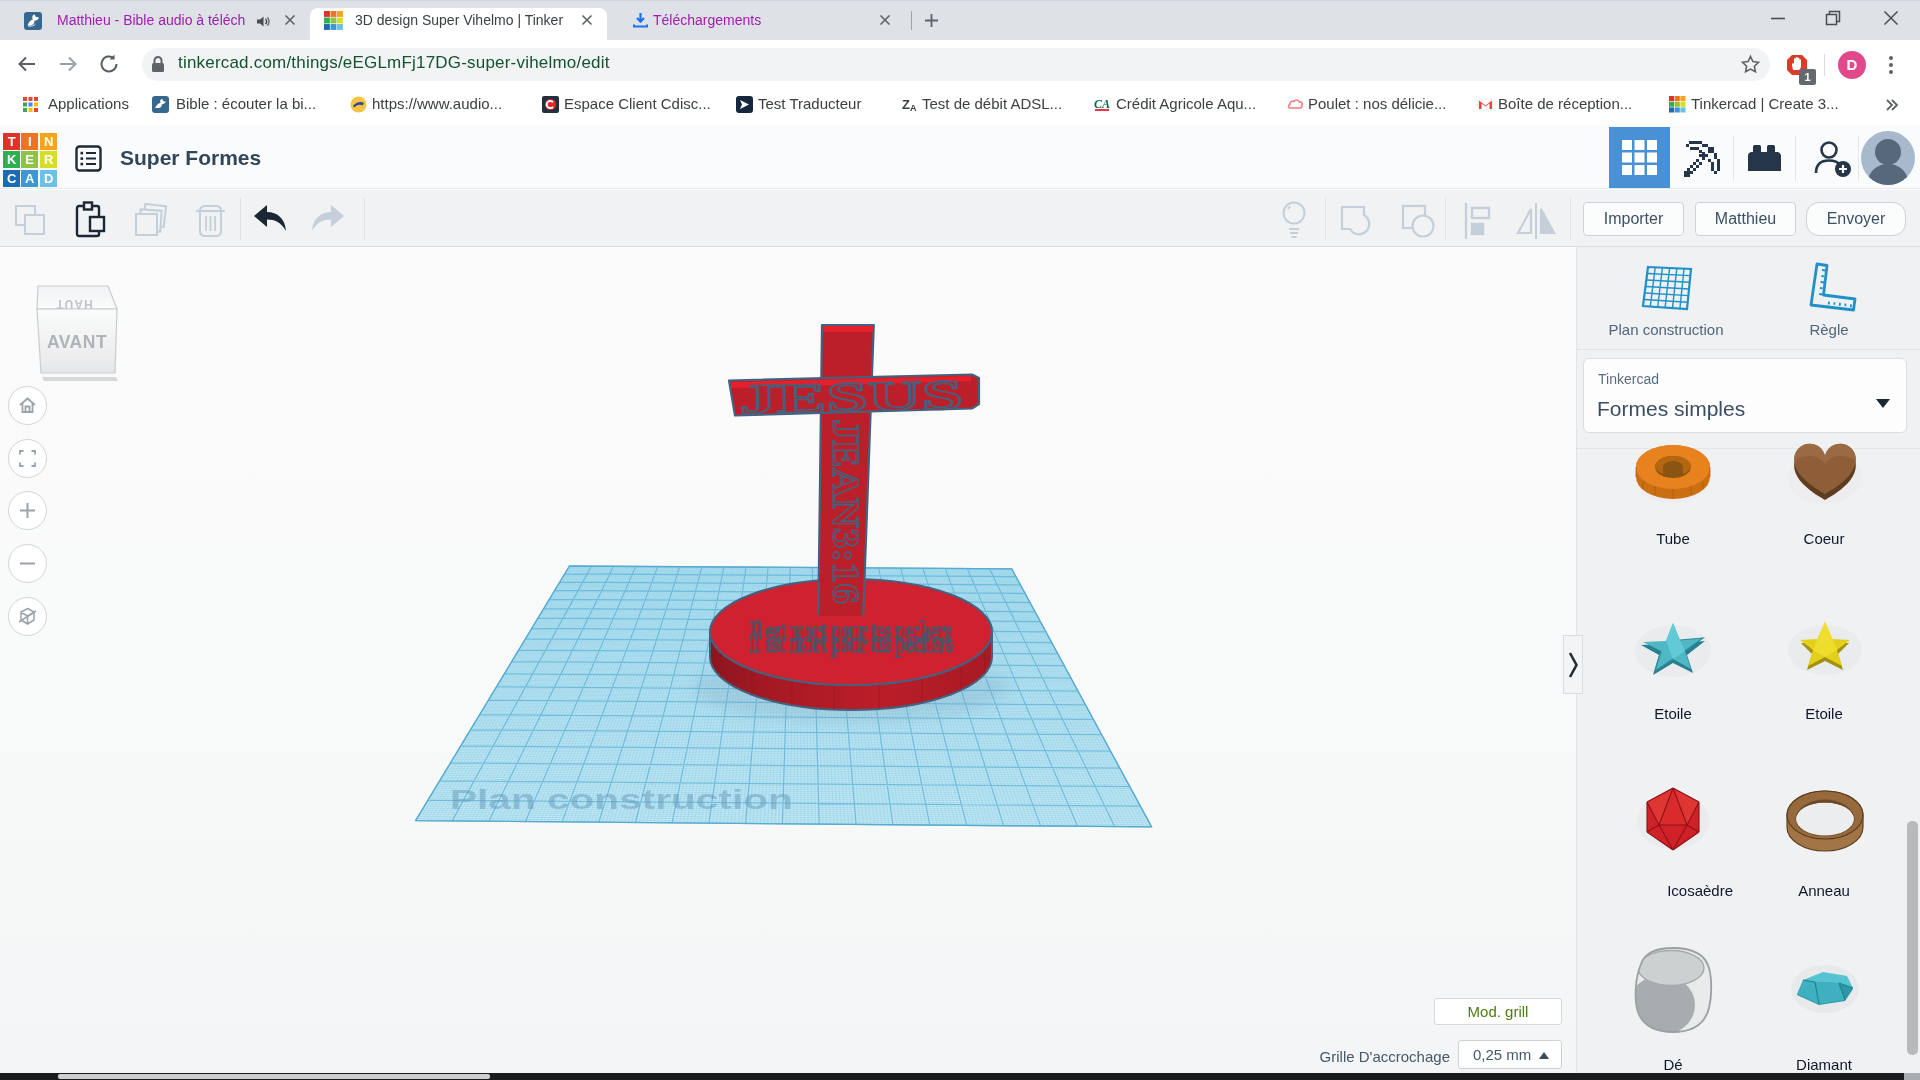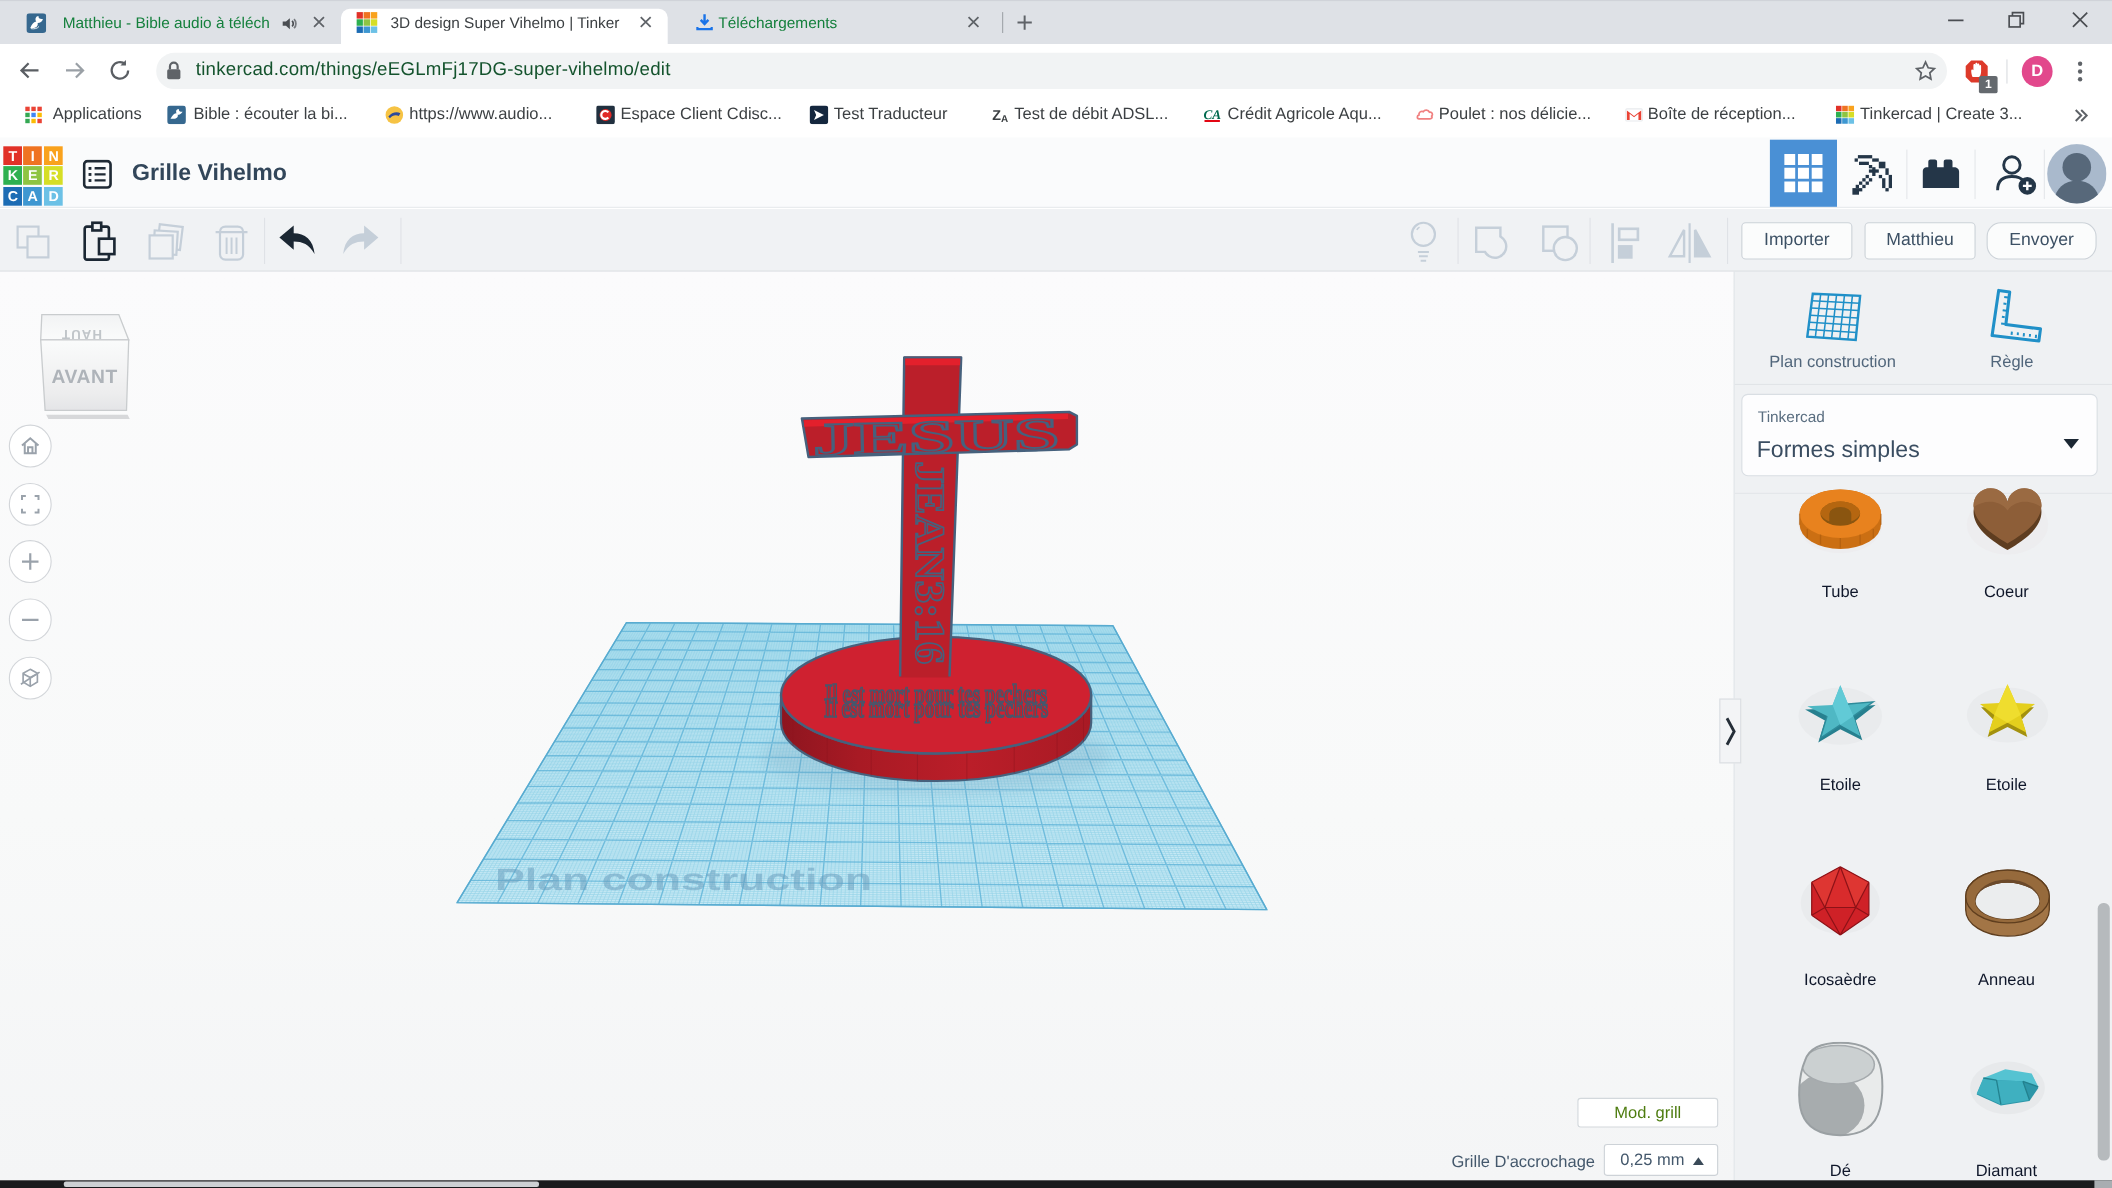--- a/index.html
+++ b/index.html
@@ -1,19 +1,19 @@
 <!DOCTYPE html>
 <html><head>
 <meta charset="utf-8">
 <style>
 *{margin:0;padding:0;box-sizing:border-box;}
 html,body{width:1920px;height:1080px;overflow:hidden;font-family:"Liberation Sans",sans-serif;background:#fff;}
 .abs{position:absolute;}
 #tabbar{position:absolute;left:0;top:0;width:1920px;height:40px;background:#dee1e6;border-top:1px solid #d0d3d9;}
-.tabtitle{font-size:14px;color:#15803d;white-space:nowrap;overflow:hidden;}
+.tabtitle{font-size:14px;color:#a21caf;white-space:nowrap;overflow:hidden;}
 #activetab{position:absolute;left:310px;top:8px;width:297px;height:32px;background:#fff;border-radius:8px 8px 0 0;}
 #navrow{position:absolute;left:0;top:40px;width:1920px;height:45px;background:#fff;}
 #omnibox{position:absolute;left:142px;top:48px;width:1628px;height:33px;background:#f1f3f4;border-radius:17px;}
 #urltext{position:absolute;left:178px;top:53px;font-size:17px;color:#14532d;letter-spacing:0.2px;}
 #bookmarks{position:absolute;left:0;top:85px;width:1920px;height:40px;background:#fff;}
 .bm{position:absolute;top:95px;font-size:15px;color:#3c4043;white-space:nowrap;}
 #tkheader{position:absolute;left:0;top:125px;width:1920px;height:64px;background:#fafbfc;border-bottom:1px solid #e7eaed;}
 #tktitle{position:absolute;left:120px;top:146px;font-size:21px;font-weight:700;color:#32465a;}
 #tktoolbar{position:absolute;left:0;top:190px;width:1920px;height:57px;background:#f0f2f4;border-bottom:1px solid #d8dbdf;}
 .tsep{position:absolute;top:198px;width:1px;height:42px;background:#dfe2e6;}
@@ -210,21 +210,21 @@
     <rect x="1.5" y="1.5" width="24" height="24" rx="3" stroke-width="2.4"></rect>
     <g stroke-width="2.2">
       <path d="M11 8 L21 8 M11 13.5 L21 13.5 M11 19 L21 19"></path>
     </g>
     <g fill="#1f2a35" stroke="none">
       <rect x="5.5" y="6.8" width="2.6" height="2.6"></rect>
       <rect x="5.5" y="12.3" width="2.6" height="2.6"></rect>
       <rect x="5.5" y="17.8" width="2.6" height="2.6"></rect>
     </g>
   </svg>
-<div id="tktitle">Grille Vihelmo</div>
+<div id="tktitle">Super Formes</div>
 <div class="abs" style="left:1609px;top:127px;width:61px;height:61px;background:#4a90d5;"></div>
 <svg class="abs" style="left:1622px;top:140px" width="35" height="35" viewBox="0 0 35 35" fill="#fff">
     <g>
       <rect x="0" y="0" width="10" height="10"></rect>
       <rect x="12.5" y="0" width="10" height="10"></rect>
       <rect x="25" y="0" width="10" height="10"></rect>
       <rect x="0" y="12.5" width="10" height="10"></rect>
       <rect x="12.5" y="12.5" width="10" height="10"></rect>
       <rect x="25" y="12.5" width="10" height="10"></rect>
       <rect x="0" y="25" width="10" height="10"></rect>
@@ -504,21 +504,21 @@
 <ellipse cx="36" cy="30" rx="34" ry="24" fill="#e7e9eb"></ellipse>
 <path d="M14 22 L34 14 L58 18 L64 30 L56 42 L30 46 L8 36 Z" fill="#2d96a8"></path>
 <path d="M14 21 L34 13 L58 17 L64 29 L50 24 L26 23 Z" fill="#55c3d2"></path>
 <path d="M26 23 L50 24 L56 41 L30 45 L8 35 L14 21 Z" fill="#3fb0c0"></path>
 <path d="M26 23 L30 45 M50 24 L56 41 M14 21 L26 23 M64 29 L50 24" stroke="#23828f" stroke-width="1.2" fill="none"></path>
 </svg>
 <div class="shlabel" style="left:36px;top:283px;">Tube</div>
 <div class="shlabel" style="left:187px;top:283px;">Coeur</div>
 <div class="shlabel" style="left:36px;top:458px;">Etoile</div>
 <div class="shlabel" style="left:187px;top:458px;">Etoile</div>
-<div class="shlabel" style="left:36px;top:635px;">Icosaèdre</div>
+<div class="shlabel" style="left:36px;top:635px;text-align:right;">Icosaèdre</div>
 <div class="shlabel" style="left:187px;top:635px;">Anneau</div>
 <div class="shlabel" style="left:36px;top:809px;">Dé</div>
 <div class="shlabel" style="left:187px;top:809px;">Diamant</div>
 <div class="abs" style="left:330px;top:574px;width:11px;height:234px;border-radius:5px;background:#b6babd;"></div>
 </div>
 
 <div class="abs" style="left:1563px;top:635px;width:20px;height:59px;background:#f3f4f6;border:1px solid #d9dde1;"></div>
 <svg class="abs" style="left:1566px;top:650px" width="14" height="30" viewBox="0 0 14 30" fill="none" stroke="#252e38" stroke-width="2.6">
     <path d="M4 3 L10.5 15 L4 27"></path>
   </svg>

